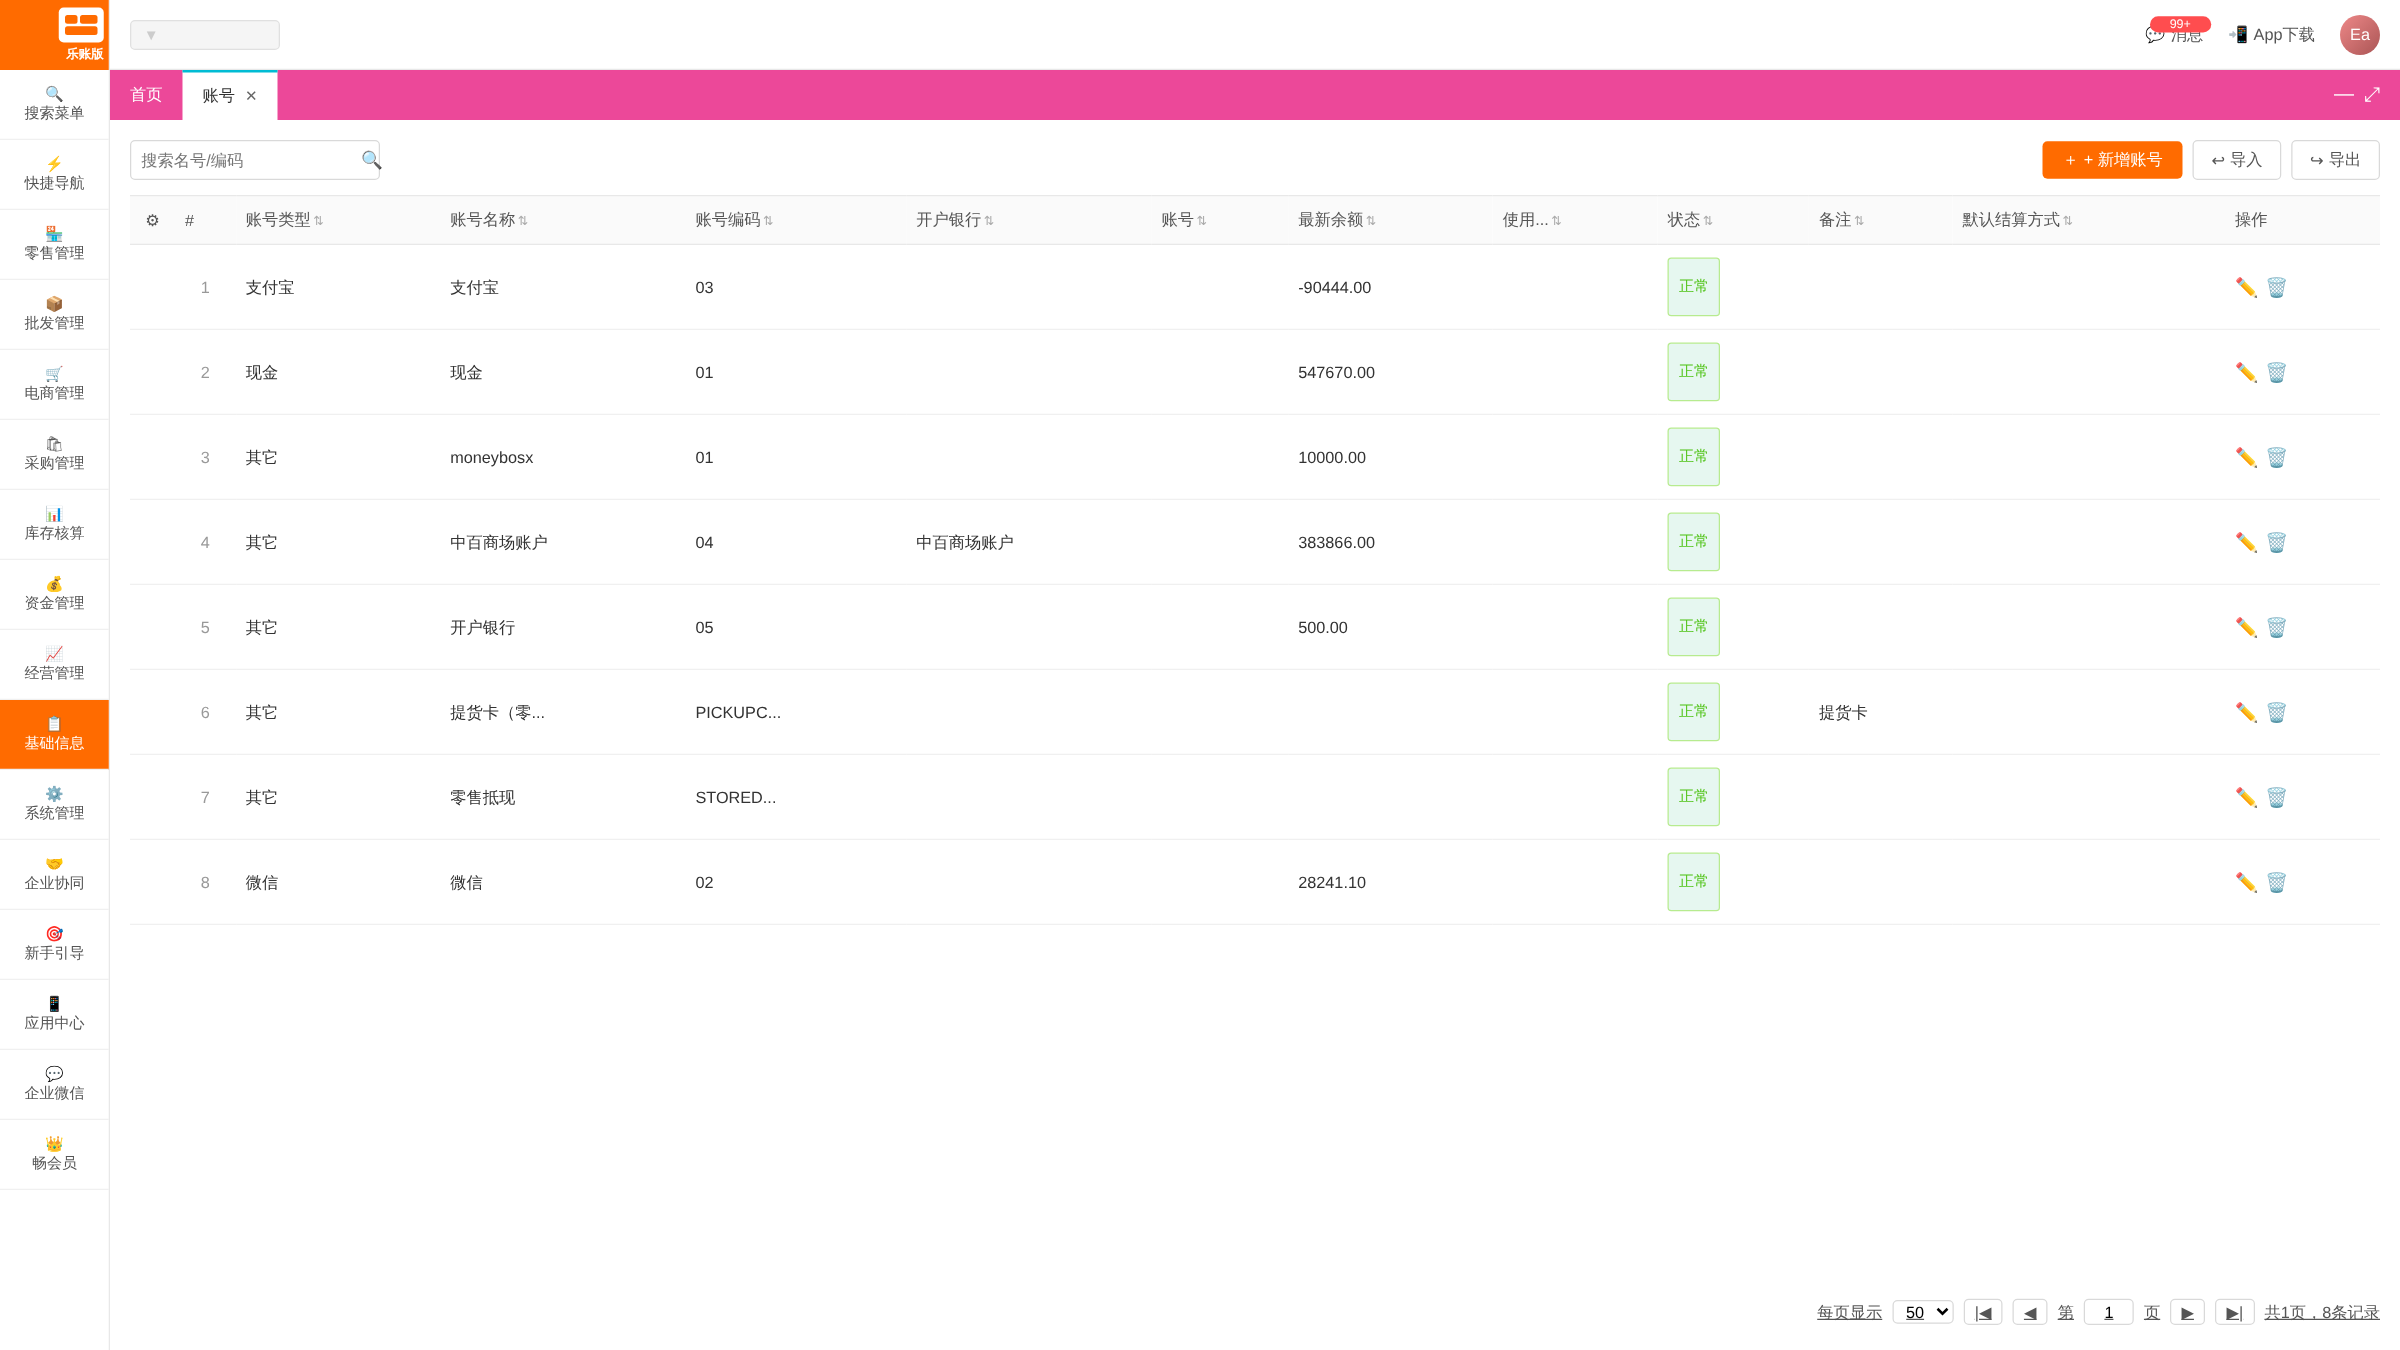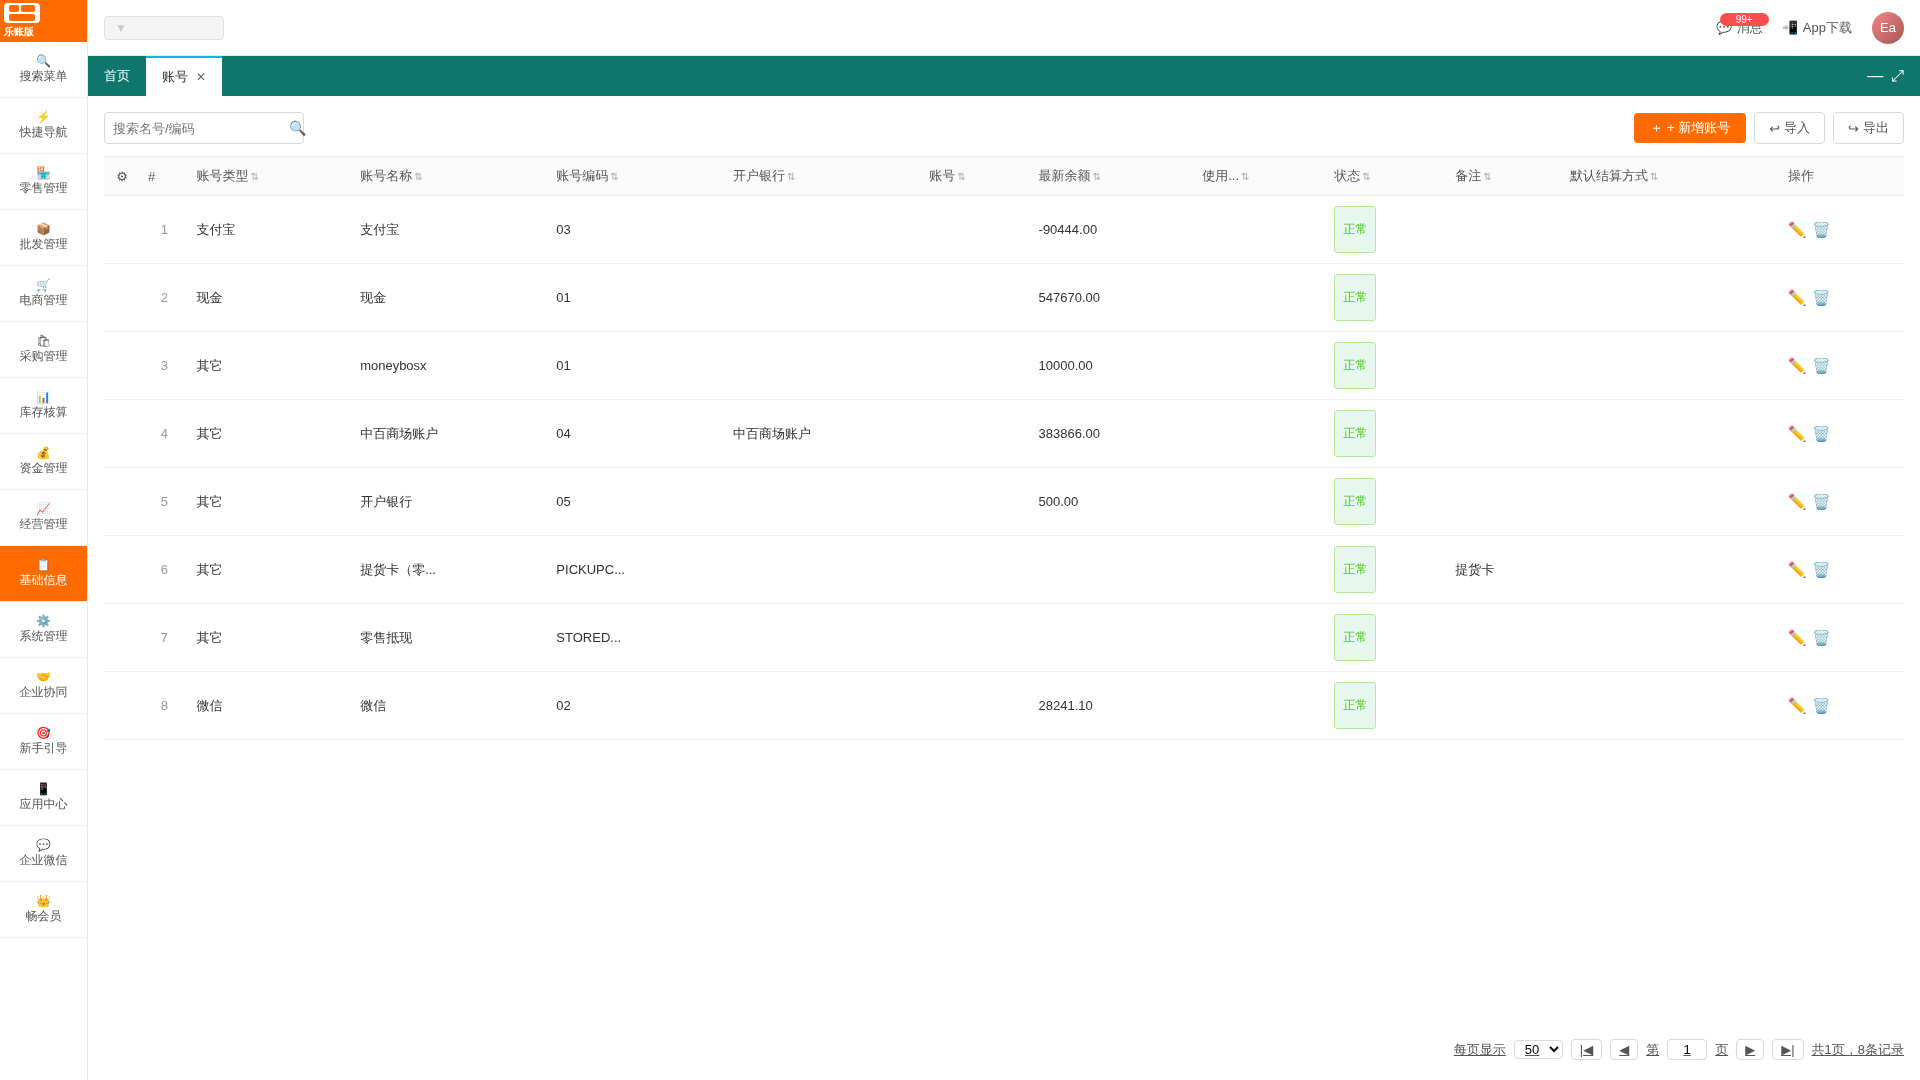--- a/index.html
+++ b/index.html
@@ -8,24 +8,24 @@
     
     .sidebar {
       width: 88px;
       background: #fff;
       display: flex;
       flex-direction: column;
       border-right: 1px solid #e8e8e8;
       flex-shrink: 0;
     }
     .sidebar-logo {
-      height: 42px;
+      height: 56px;
       background: #ff6b00;
       display: flex;
-      align-items: flex-start;
+      align-items: flex-end;
       justify-content: center;
       color: #fff;
       font-size: 12px;
       font-weight: bold;
       flex-direction: column;
       padding: 4px;
     }
     .logo-icon {
       width: 36px;
       height: 28px;
@@ -115,21 +115,21 @@
     .avatar {
       width: 32px;
       height: 32px;
       border-radius: 50%;
       background: #ccc;
       overflow: hidden;
     }
 
     
     .tab-bar {
-      background: #0f766e;
+      background: #ec4899;
       height: 40px;
       display: flex;
       align-items: center;
       padding: 0 0;
     }
     .tab-item {
       height: 40px;
       padding: 0 16px;
       display: flex;
       align-items: center;

